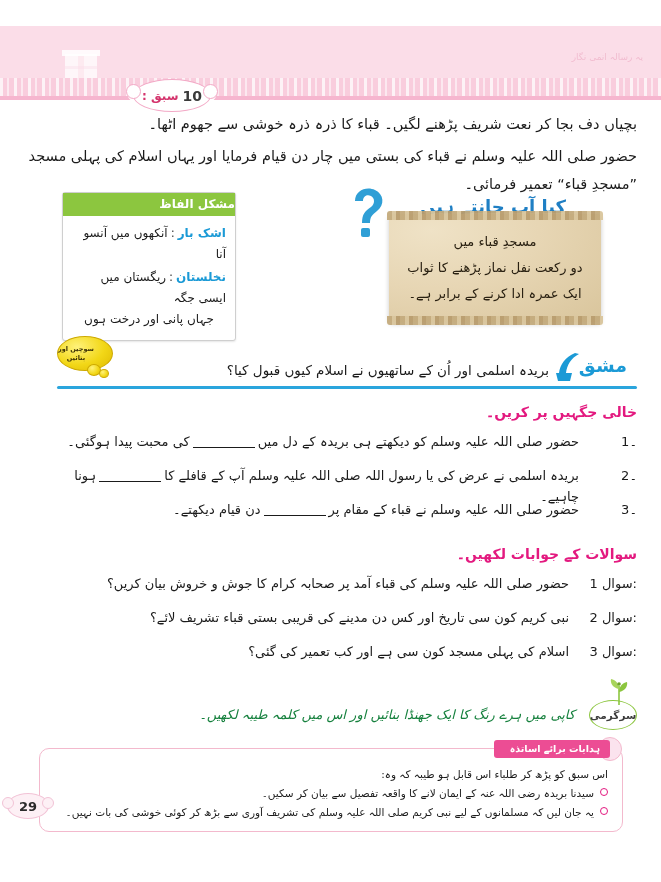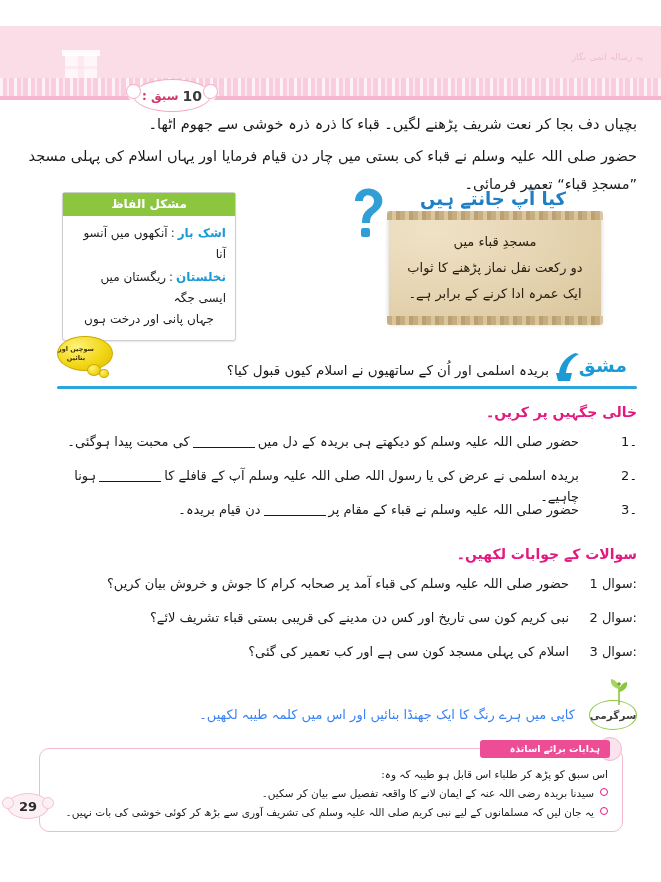--- a/index.html
+++ b/index.html
@@ -134,24 +134,24 @@
     left: 62px;
     width: 172px;
     background: #ffffff;
     border: 1px solid #cfcfcf;
     border-radius: 3px;
     box-shadow: 0 1px 2px rgba(0,0,0,0.10);
   }
   .vocab-head {
     background: #8cc63f;
     color: #ffffff;
-    text-align: center;
+    text-align: right;
     font-size: 12px;
     font-weight: bold;
-    padding: 4px 12px 5px;
+    padding: 4px 0 5px;
     letter-spacing: 0.3px;
   }
   .vocab-body {
     padding: 7px 9px 9px;
     direction: rtl;
     text-align: right;
   }
   .vocab-row {
     font-size: 12px;
     line-height: 1.75;
@@ -166,21 +166,21 @@
   .vocab-cont {
     display: block;
     text-align: center;
     font-size: 12px;
     line-height: 1.7;
   }
 
   
   .dyk-title {
     position: absolute;
-    top: 188px;
+    top: 196px;
     left: 398px;
     width: 190px;
     text-align: center;
     font-size: 18px;
     font-weight: bold;
     color: #1f7fc4;
     direction: rtl;
     text-shadow: 0 1px 0 rgba(255,255,255,0.9);
   }
   .qmark {
@@ -402,22 +402,23 @@
     position: absolute;
     top: -24px;
     right: 4px;
     width: 26px;
     height: 28px;
   }
   .activity-text {
     flex: 1 1 auto;
     text-align: right;
     font-size: 13px;
-    color: #3b82f6;
+    color: #15803d;
     line-height: 1.6;
+    font-style: italic;
   }
 
   
   .teacher-box {
     position: absolute;
     top: 748px;
     left: 39px;
     width: 584px;
     min-height: 52px;
     border: 1px solid #f3b9cd;
@@ -428,21 +429,21 @@
     box-sizing: border-box;
   }
   .teacher-tag {
     position: absolute;
     top: -9px;
     right: 12px;
     background: #ec4d94;
     color: #ffffff;
     font-size: 9.5px;
     font-weight: bold;
-    padding: 3px 10px 4px 30px;
+    padding: 3px 10px 4px 16px;
     border-radius: 3px;
     letter-spacing: 0.2px;
     white-space: nowrap;
   }
   .teacher-tag-icon {
     position: absolute;
     top: -12px;
     right: 0px;
     width: 22px;
     height: 22px;
@@ -613,21 +614,21 @@
   <div class="qrow b2">
     <div class="qnum">2۔</div>
     <div class="qtext">
       <span>بریدہ اسلمی نے عرض کی یا رسول اللہ صلی اللہ علیہ وسلم آپ کے قافلے کا</span><span class="blank"></span><span>ہونا چاہیے۔</span>
     </div>
   </div>
 
   <div class="qrow b3">
     <div class="qnum">3۔</div>
     <div class="qtext">
-      <span>حضور صلی اللہ علیہ وسلم نے قباء کے مقام پر</span><span class="blank"></span><span>دن قیام بریدہ۔</span>
+      <span>حضور صلی اللہ علیہ وسلم نے قباء کے مقام پر</span><span class="blank"></span><span>دن قیام دیکھتے۔</span>
     </div>
   </div>
 
   <div class="sec-head answers">سوالات کے جوابات لکھیں۔</div>
 
   <div class="qrow a1">
     <div class="qnum wide">سوال 1:</div>
     <div class="qtext">حضور صلی اللہ علیہ وسلم کی قباء آمد پر صحابہ کرام کا جوش و خروش بیان کریں؟</div>
   </div>
   <div class="qrow a2">

